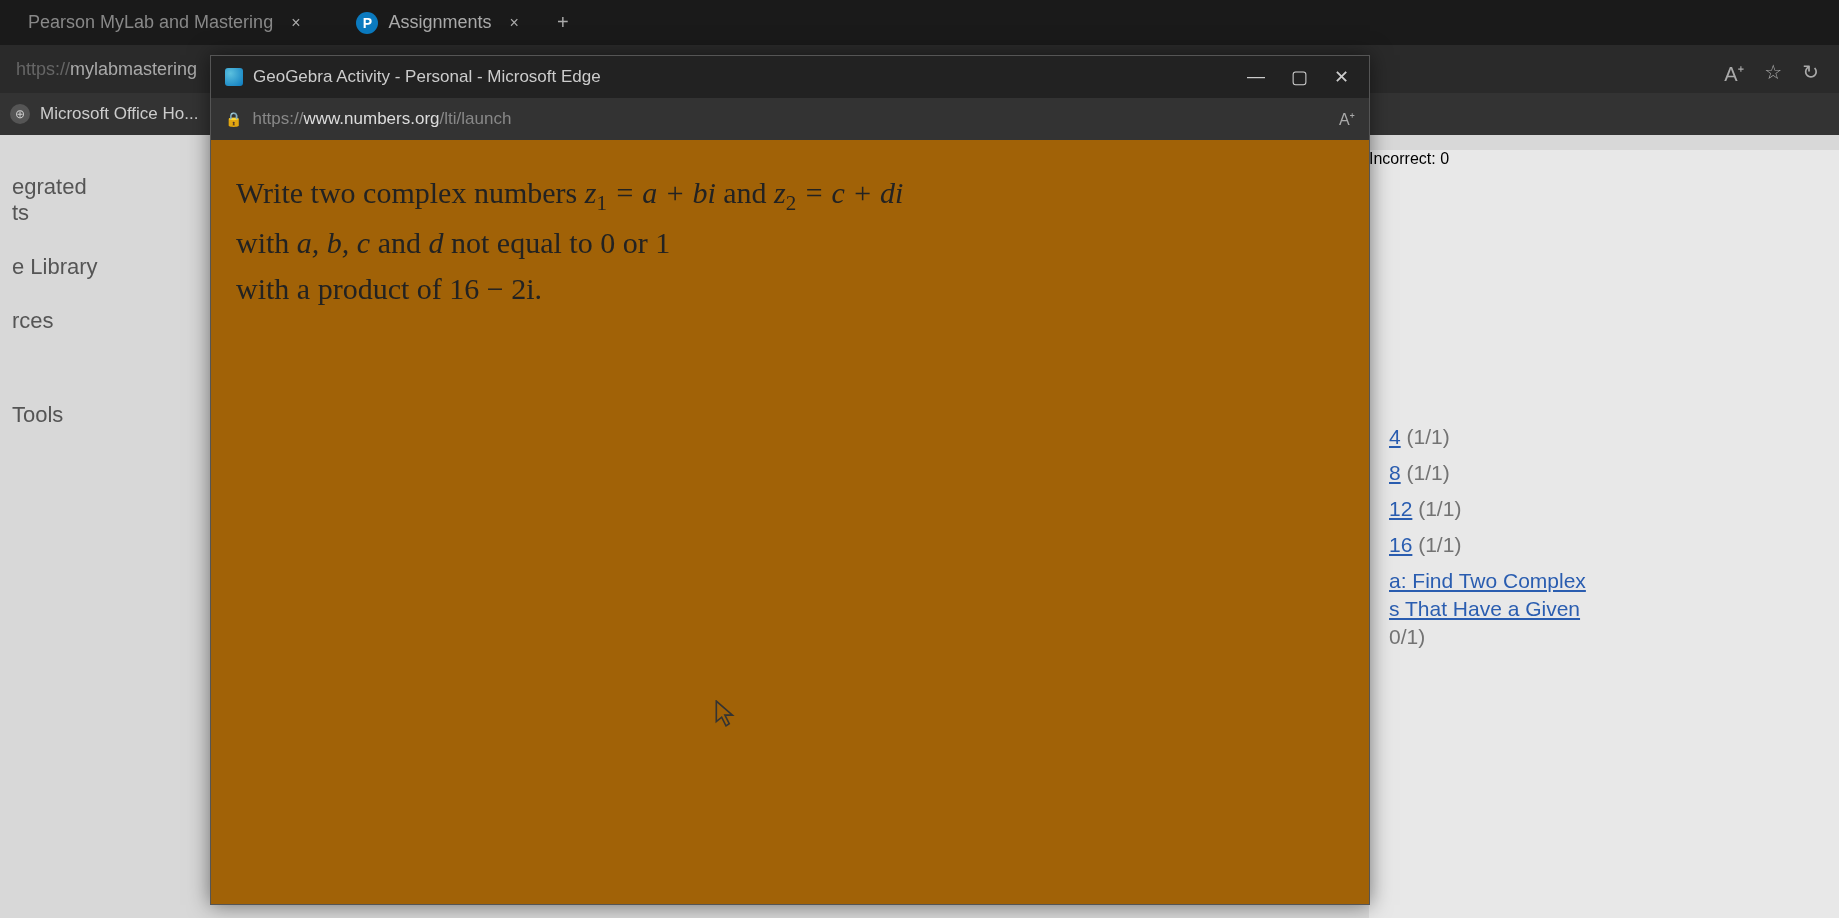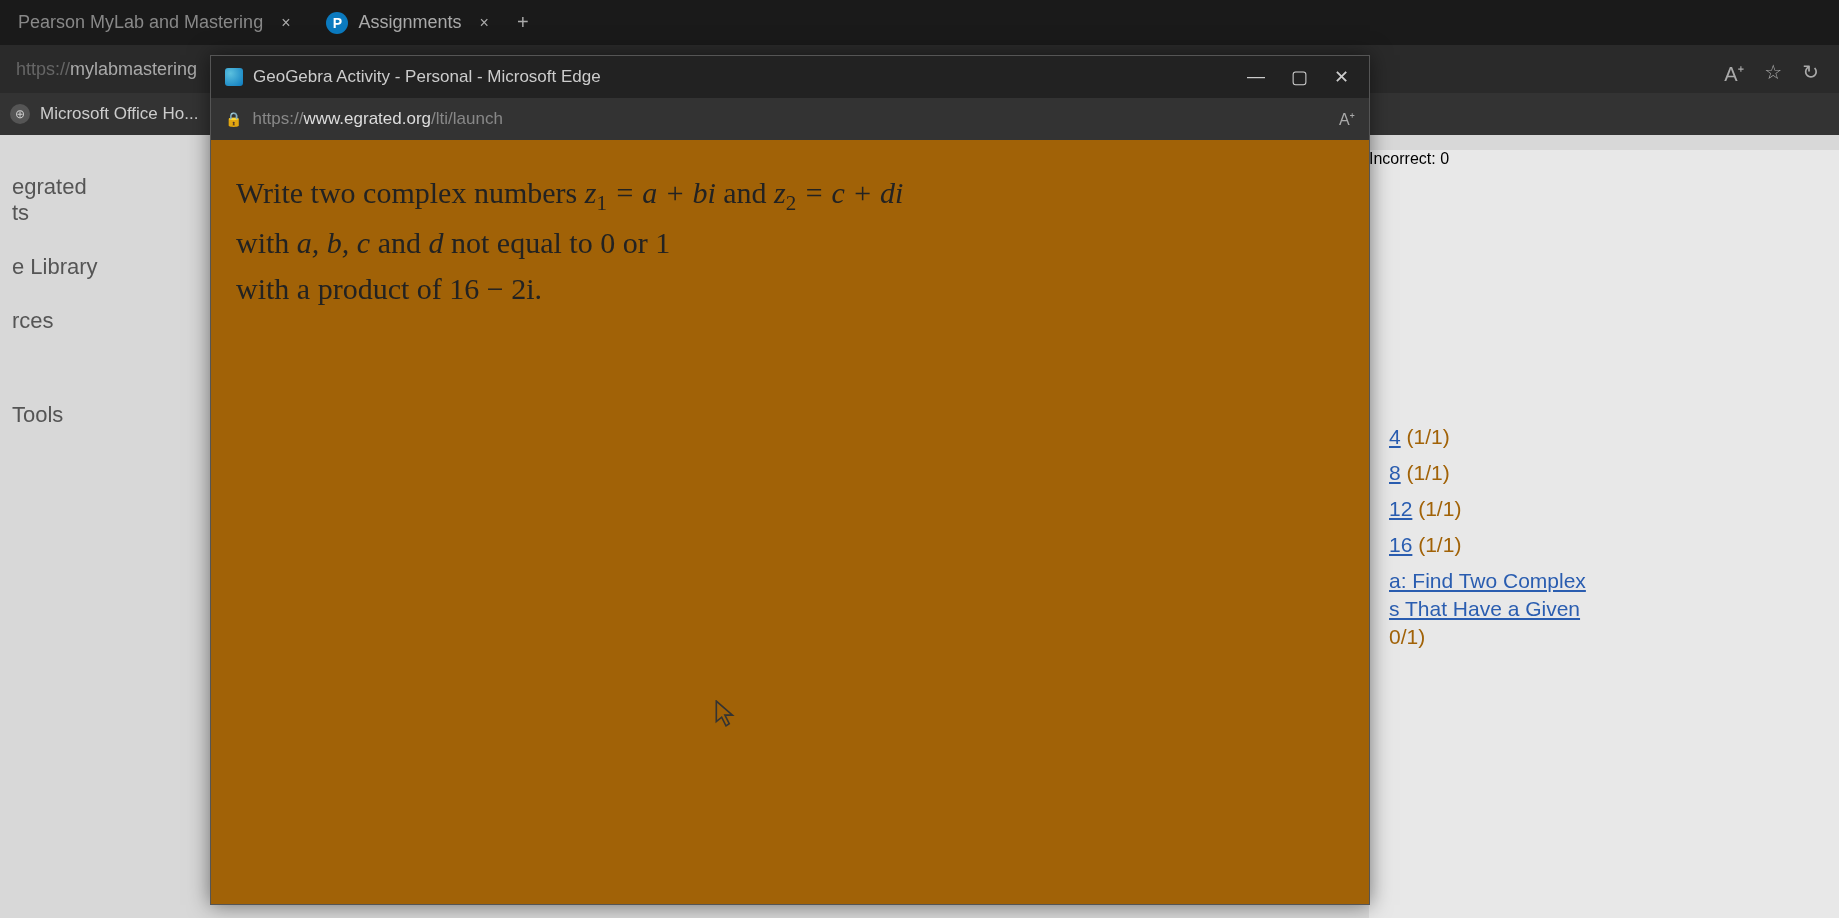--- a/index.html
+++ b/index.html
@@ -16,21 +16,21 @@
       background: #1a1a1a;
       height: 45px;
       display: flex;
       align-items: center;
       padding: 0 0;
       color: #999;
     }
     .tab {
       display: flex;
       align-items: center;
-      padding: 0 18px;
+      padding: 0 28px;
       height: 100%;
       font-size: 18px;
       color: #aaa;
       gap: 10px;
     }
     .tab.inactive { color: #888; }
     .tab .close-x { color: #aaa; font-size: 16px; margin-left: 8px; }
     .tab .p-icon {
       width: 22px; height: 22px; border-radius: 50%;
       background: #0b7abf; color: #fff; display: flex;
@@ -179,21 +179,21 @@
       padding: 0;
     }
     .qlist {
       position: absolute;
       top: 275px;
       left: 20px;
       font-size: 21px;
     }
     .qlist .row { margin-bottom: 12px; }
     .qlist .lnk { color: #2a5db0; text-decoration: underline; }
-    .qlist .score { color: #a16207; }
+    .qlist .score { color: #737373; }
 
     .top-right-icons {
       position: absolute;
       right: 20px;
       top: 60px;
       color: #aaa;
       font-size: 20px;
       display: flex;
       gap: 20px;
       z-index: 5;
@@ -286,21 +286,21 @@
     </div>
     <div class="popup-ctrls">
       <span>—</span>
       <span>▢</span>
       <span>✕</span>
     </div>
   </div>
   <div class="popup-addr">
     <span class="lock">🔒</span>
     <span>
-      <span class="u1">https://</span><span class="u2">www.egrated.org</span><span class="u3">/lti/launch</span>
+      <span class="u1">https://</span><span class="u2">www.numbers.org</span><span class="u3">/lti/launch</span>
     </span>
     <span class="read-icon">A⁺</span>
   </div>
   <div class="popup-body">
     <div class="math-prompt">
       <span>Write two complex numbers </span><span class="ital">z</span><sub>1</sub><span class="ital"> = a + bi</span><span> and </span><span class="ital">z</span><sub>2</sub><span class="ital"> = c + di</span><br>
       <span>with <span class="ital">a, b, c</span> and <span class="ital">d</span> not equal to 0 or 1</span><br>
       <span>with a product of 16 − 2i.</span>
     </div>
   </div>

